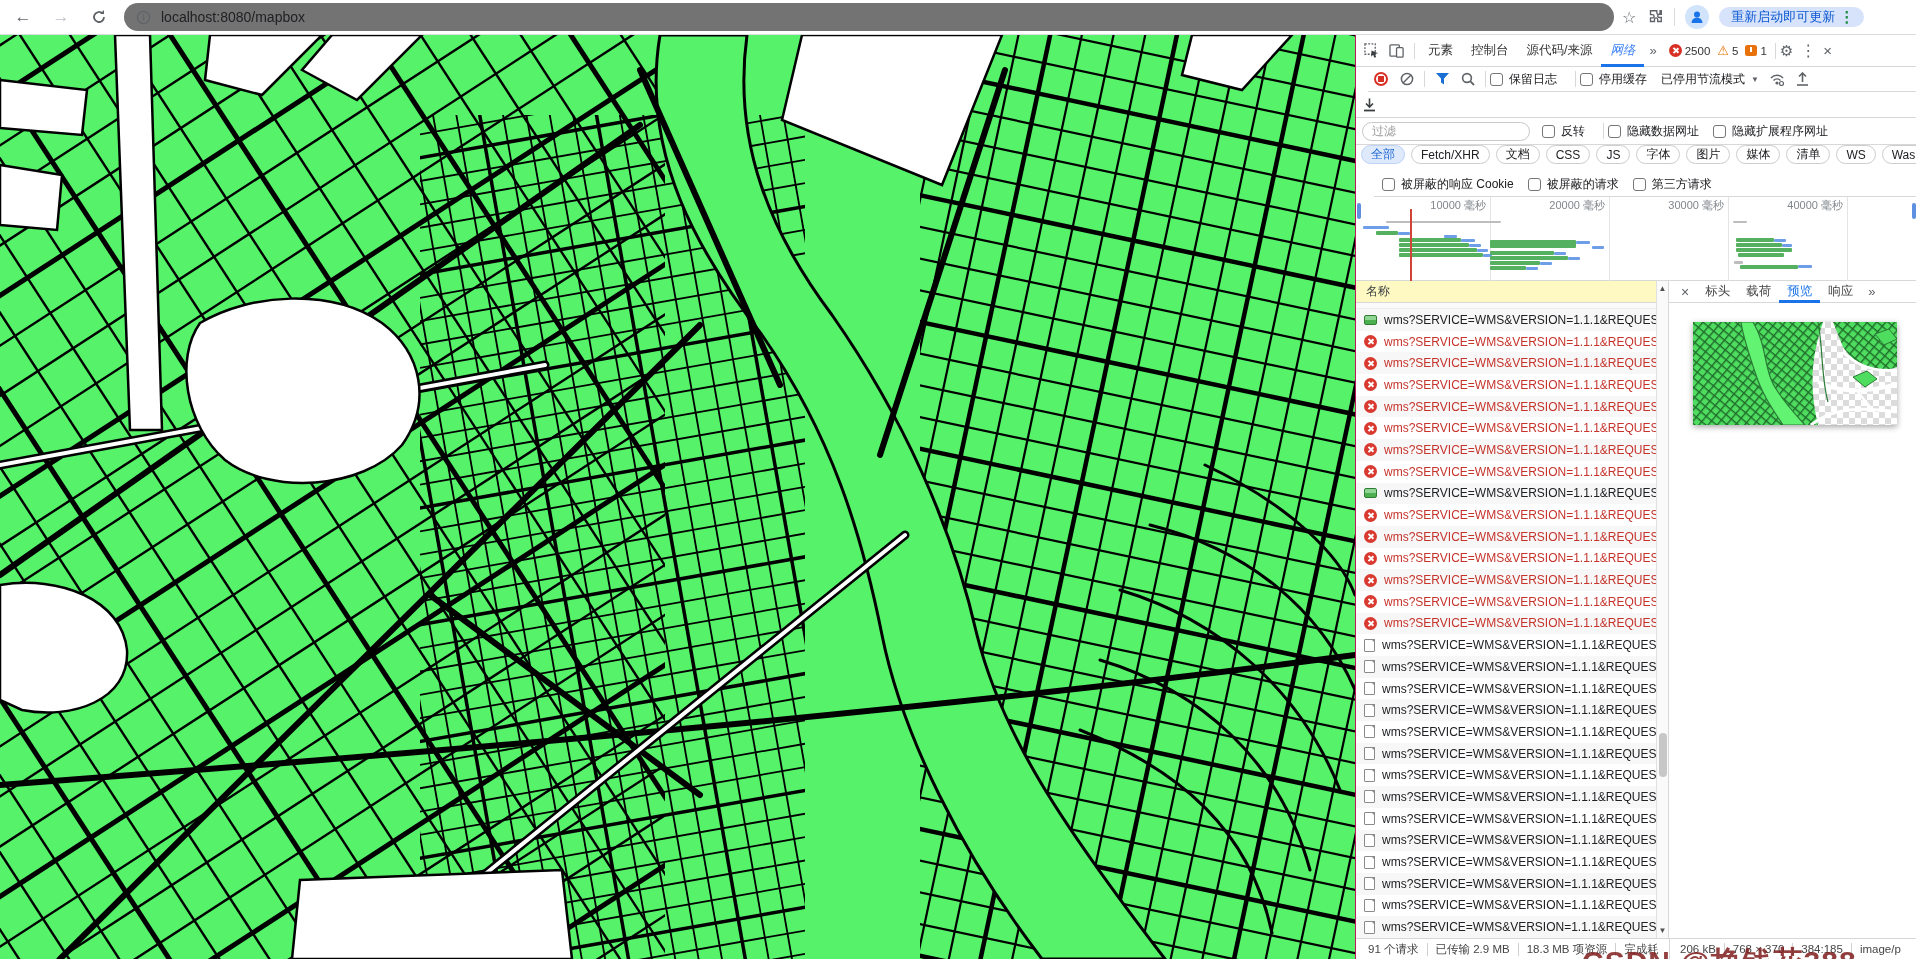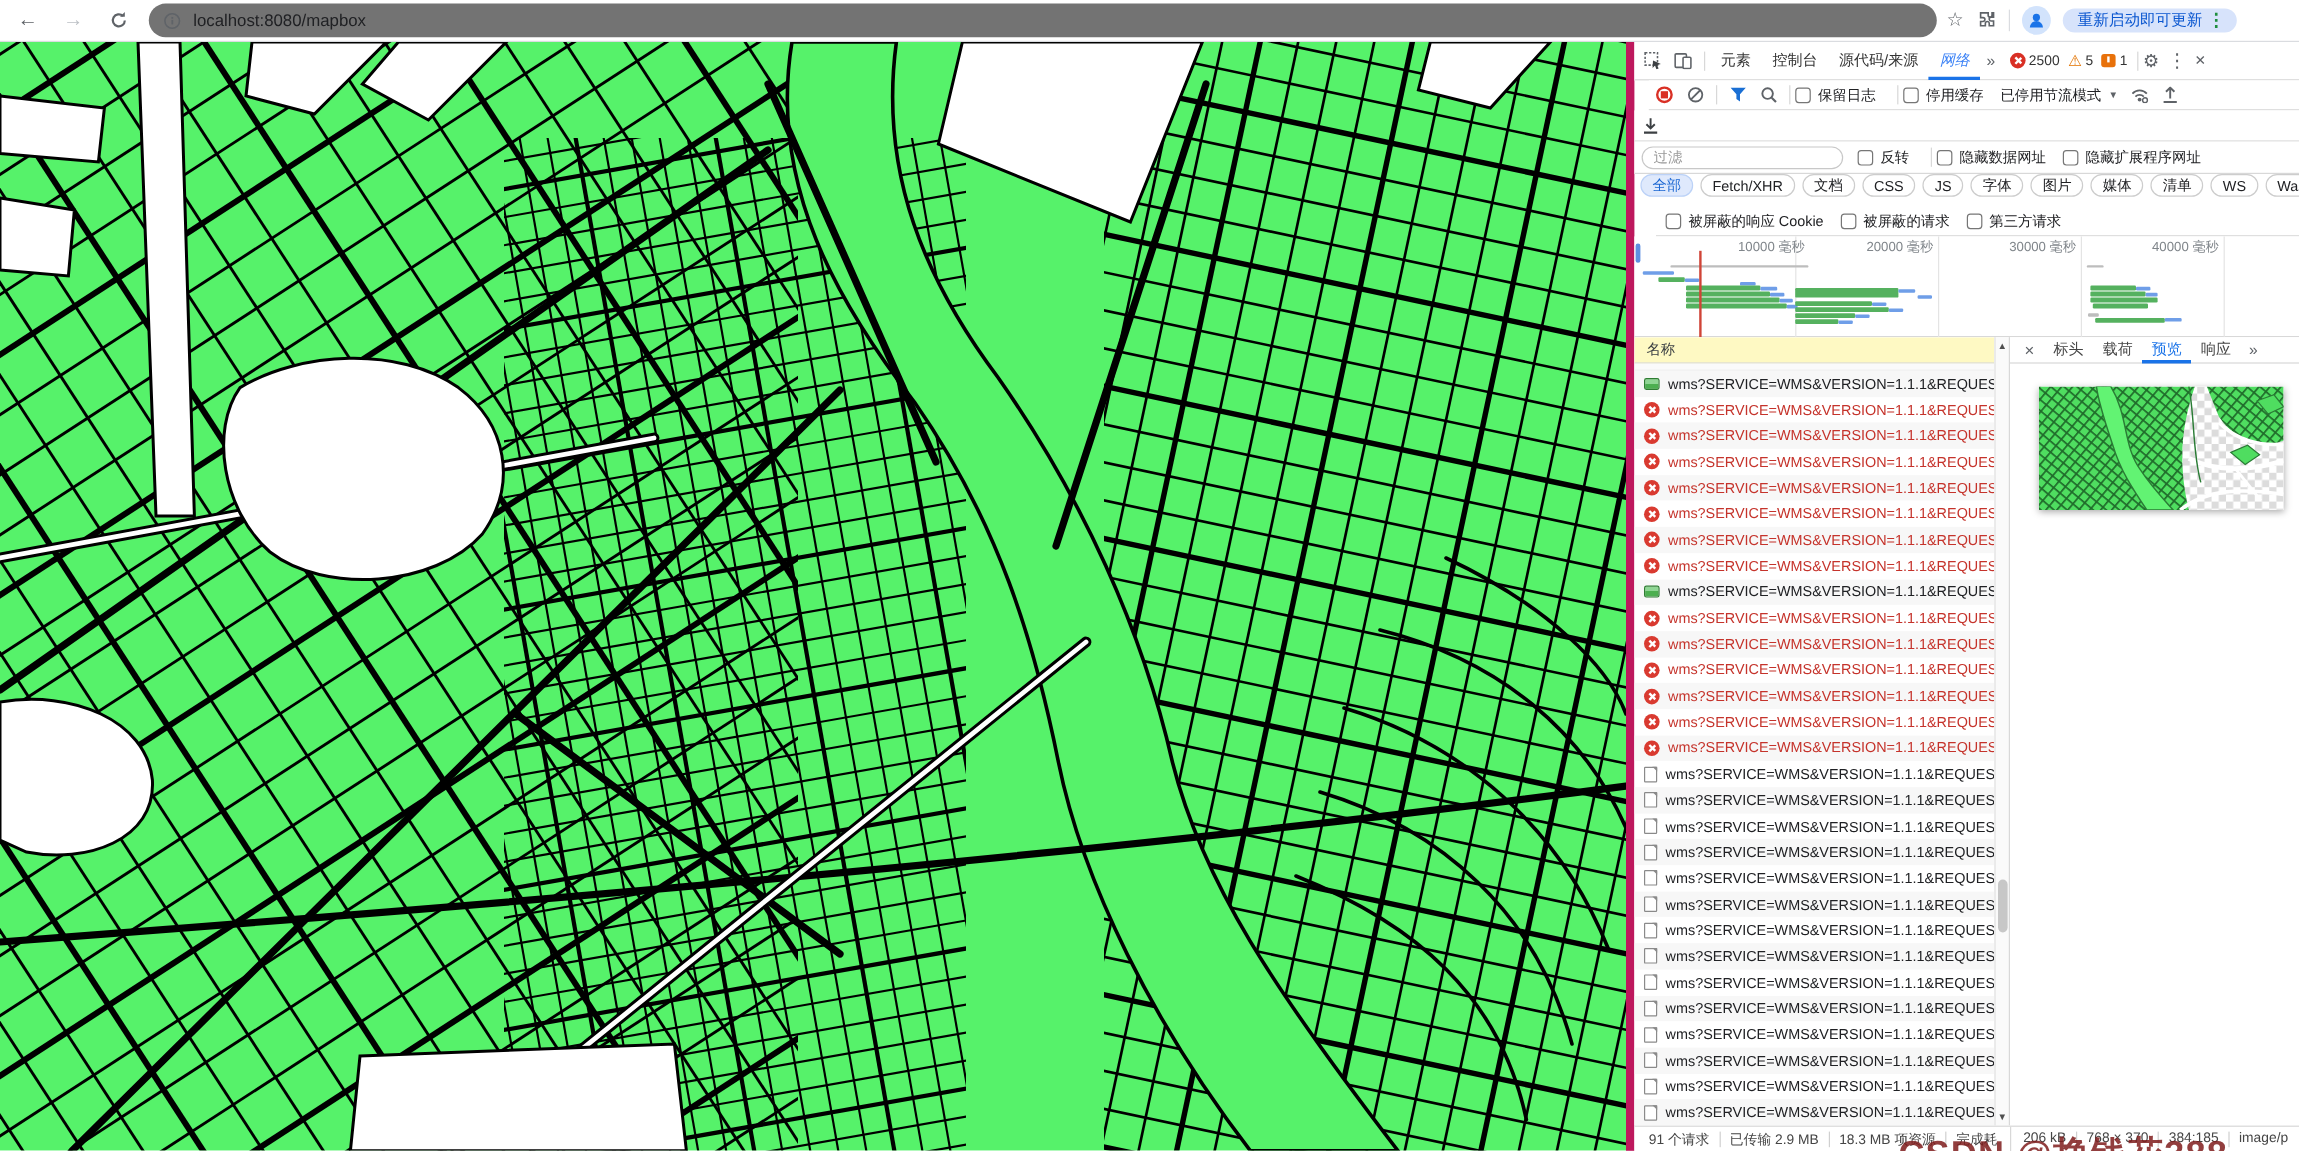--- a/index.html
+++ b/index.html
@@ -16,21 +16,21 @@
   .bar-sep { width:1px; height:18px; background:#dadce0; }
   .avatar { width:24px; height:24px; border-radius:50%; background:#d2e3fc; display:flex; align-items:center; justify-content:center; }
   .update-pill { height:20px; background:#d7e3fb; border-radius:14px; display:flex; align-items:center; padding:0 6px 0 12px; }
   .update-pill .txt { font-size:13px; color:#0b57d0; }
   .update-pill .kebab { color:#1e8e3e; font-size:15px; font-weight:bold; padding:0 4px; }
 
   
   .map-wrap { position:absolute; left:0; top:35px; width:1355px; height:924px; overflow:hidden; }
 
   
-  .devtools { position:absolute; left:1355px; top:35px; width:561px; height:924px; background:#fff; border-left:7px solid #be185d; font-size:12px; color:#202124; }
+  .devtools { position:absolute; left:1355px; top:35px; width:561px; height:924px; background:#fff; border-left:1px solid #be185d; font-size:12px; color:#202124; }
   .dt-row { display:flex; align-items:center; border-bottom:1px solid #d8d8d8; background:#fff; }
   .dt-tabbar { position:absolute; left:0; top:0; width:561px; height:32px; padding:0 2px; }
   .dt-toolbar { position:absolute; left:12px; top:32px; width:607px; height:25px; }
   .dt-downloadrow { position:absolute; left:0; top:57px; width:561px; height:26px; }
   .dt-filterrow { position:absolute; left:0; top:83px; width:561px; height:27px; }
   .dt-chiprow { position:absolute; left:0; top:110px; width:561px; height:27px; border-bottom:none; }
   .dt-checkrow { position:absolute; left:18px; top:137px; width:561px; height:25px; }
   .dt-timeline { position:absolute; left:0; top:162px; width:561px; height:84px; background:#fff; border-bottom:1px solid #d8d8d8; }
   .dt-split { position:absolute; left:0; top:246px; width:561px; height:657px; display:flex; }
   .dt-status { position:absolute; left:0; top:903px; width:561px; height:21px; border-top:1px solid #d8d8d8; display:flex; align-items:center; background:#fff; }
@@ -1120,21 +1120,21 @@
       <span>被屏蔽的请求</span>
     </label>
     <label class="cb-item">
       <span class="cb"></span>
       <span>第三方请求</span>
     </label>
   </div>
 
   <div class="dt-timeline" id="timeline">
       <div class="tl-grid" style="left: 134px;"></div>
-      <div class="tl-label" style="left: 142px;">10000 毫秒</div>
+      <div class="tl-label" style="left: 130px;">10000 毫秒</div>
       <div class="tl-grid" style="left: 253px;"></div>
       <div class="tl-label" style="left: 249px;">20000 毫秒</div>
       <div class="tl-grid" style="left: 372px;"></div>
       <div class="tl-label" style="left: 368px;">30000 毫秒</div>
       <div class="tl-grid" style="left: 491px;"></div>
       <div class="tl-label" style="left: 487px;">40000 毫秒</div>
       <div class="tl-bar k" style="left: 30px; top: 24px; width: 115px; height: 2px;"></div>
       <div class="tl-bar k" style="left: 377px; top: 24px; width: 14px; height: 2px;"></div>
       <div class="tl-bar b" style="left: 7px; top: 29px; width: 26px; height: 3px;"></div>
       <div class="tl-bar g" style="left: 20px; top: 34px; width: 22px; height: 4px;"></div>

